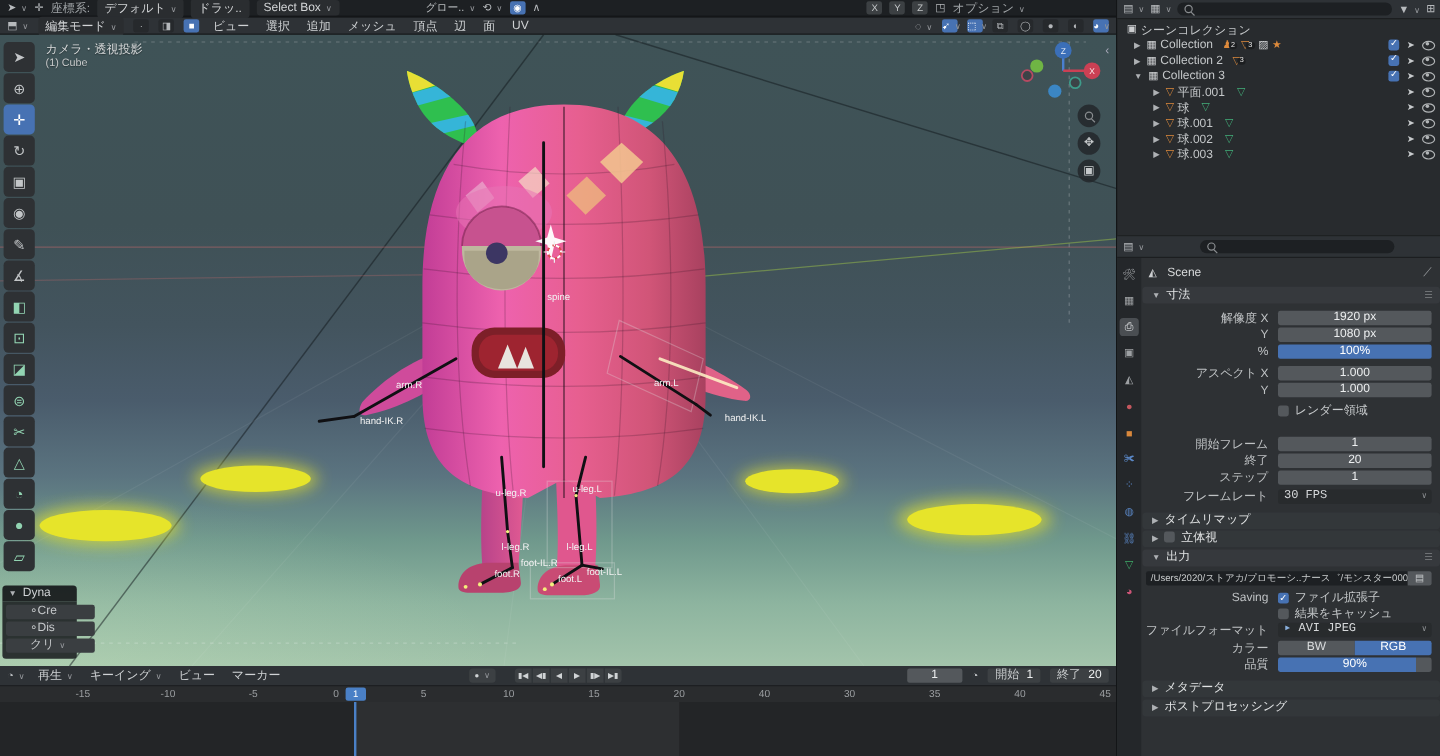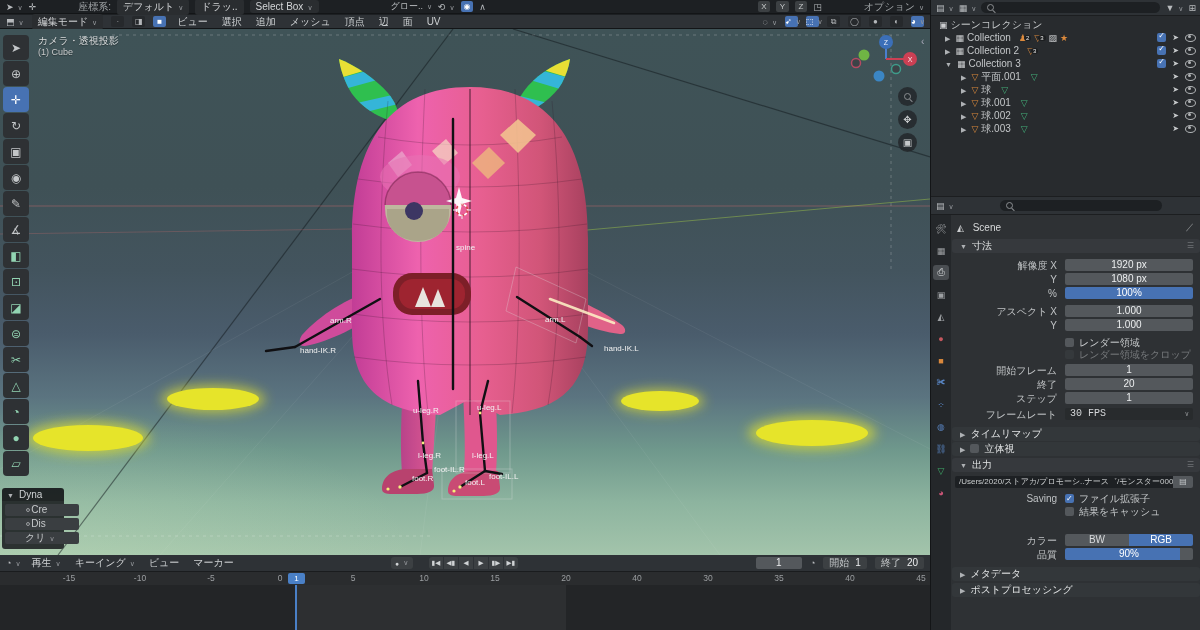--- a/index.html
+++ b/index.html
@@ -8,21 +8,21 @@
   .abs{position:absolute;}
   .dd::after{content:"∨";margin-left:4px;font-size:7px;color:#93969a;}
   .expo::before{content:"▼";font-size:7px;color:#aeb1b4;margin-right:5px;}
   .expc::before{content:"▶";font-size:7px;color:#aeb1b4;margin-right:5px;}
   
   #topbar{left:0;top:0;width:930px;height:14px;background:#1d2023;border-bottom:1px solid #131517;
           display:flex;align-items:center;gap:6px;padding:0 6px;box-sizing:border-box;white-space:nowrap;}
   #vpheader{left:0;top:15px;width:930px;height:14px;background:#2e3236;border-bottom:1px solid #131517;
           display:flex;align-items:center;gap:8px;padding:0 6px;box-sizing:border-box;white-space:nowrap;}
   .tb-ic{color:#b7babd;font-size:9px;}
-  .tb-lab{color:#9fa3a6;margin-left:36px;}
+  .tb-lab{color:#9fa3a6;}
   .tb-dd{background:#2a2d30;border-radius:3px;padding:1px 6px;color:#d3d5d7;}
   .hd-menu{color:#cfd2d4;padding:0 3px;}
   .mini{display:inline-block;width:13px;height:11px;border-radius:2px;background:#26292c;
         text-align:center;line-height:11px;font-size:8px;color:#b4b7ba;}
   .mini.on{background:#4772b3;color:#fff;}
   .xyz{display:inline-block;width:13px;height:11px;border-radius:2px;background:#3c4043;color:#c6c9cb;
        text-align:center;line-height:11px;font-size:8px;}
   
   #viewport{left:0;top:29px;width:930px;height:526px;
     background:linear-gradient(180deg,#3f5357 0%,#3f5156 30%,#43545e 46%,#4a5c6c 58%,#5b7480 70%,#6f988c 80%,#8db49f 90%,#a3c4ab 100%);}
@@ -614,24 +614,20 @@
             <span class="pfield">1.000</span>
           </div>
         <div class="prow" style="top:104px">
             <span class="plabel">Y</span>
             <span class="pfield">1.000</span>
           </div>
         <div class="prow" style="top:121px">
             <span class="cb" style="position:absolute;left:114px;top:2px"></span>
             <span class="cblab">レンダー領域</span>
           </div>
-        <div class="prow" style="top:133px;opacity:.45">
-            <span class="cb dis" style="position:absolute;left:114px;top:2px"></span>
-            <span class="cblab">レンダー領域をクロップ</span>
-          </div>
         <div class="prow" style="top:149px">
             <span class="plabel">開始フレーム</span>
             <span class="pfield">1</span>
           </div>
         <div class="prow" style="top:163px">
             <span class="plabel">終了</span>
             <span class="pfield">20</span>
           </div>
         <div class="prow" style="top:177px">
             <span class="plabel">ステップ</span>
@@ -652,20 +648,24 @@
         </div>
         <div class="prow" style="top:277px">
             <span class="plabel">Saving</span>
             <span class="cb on" style="position:absolute;left:114px;top:2px"></span>
             <span class="cblab">ファイル拡張子</span>
           </div>
         <div class="prow" style="top:290px">
             <span class="cb" style="position:absolute;left:114px;top:2px"></span>
             <span class="cblab">結果をキャッシュ</span>
           </div>
+        <div class="prow" style="top:304px">
+            <span class="plabel">ファイルフォーマット</span>
+            <span class="pdrop"><span style="color:#8ab0de">▸</span> <span>AVI JPEG</span><span class="dd2">∨</span></span>
+          </div>
         <div class="prow" style="top:319px">
             <span class="plabel">カラー</span>
           <span class="seg" style="left:114px;width:64px;border-radius:2px 0 0 2px">BW</span>
           <span class="seg" style="left:178px;width:64px;border-radius:0 2px 2px 0;background:#4772b3;color:#fff">RGB</span>
         </div>
         <div class="prow" style="top:333px">
             <span class="plabel">品質</span>
           <span class="pfield" style="background:linear-gradient(90deg,#4772b3 0 90%,#54585c 90% 100%);color:#fff"><span>90%</span></span>
         </div>
 

